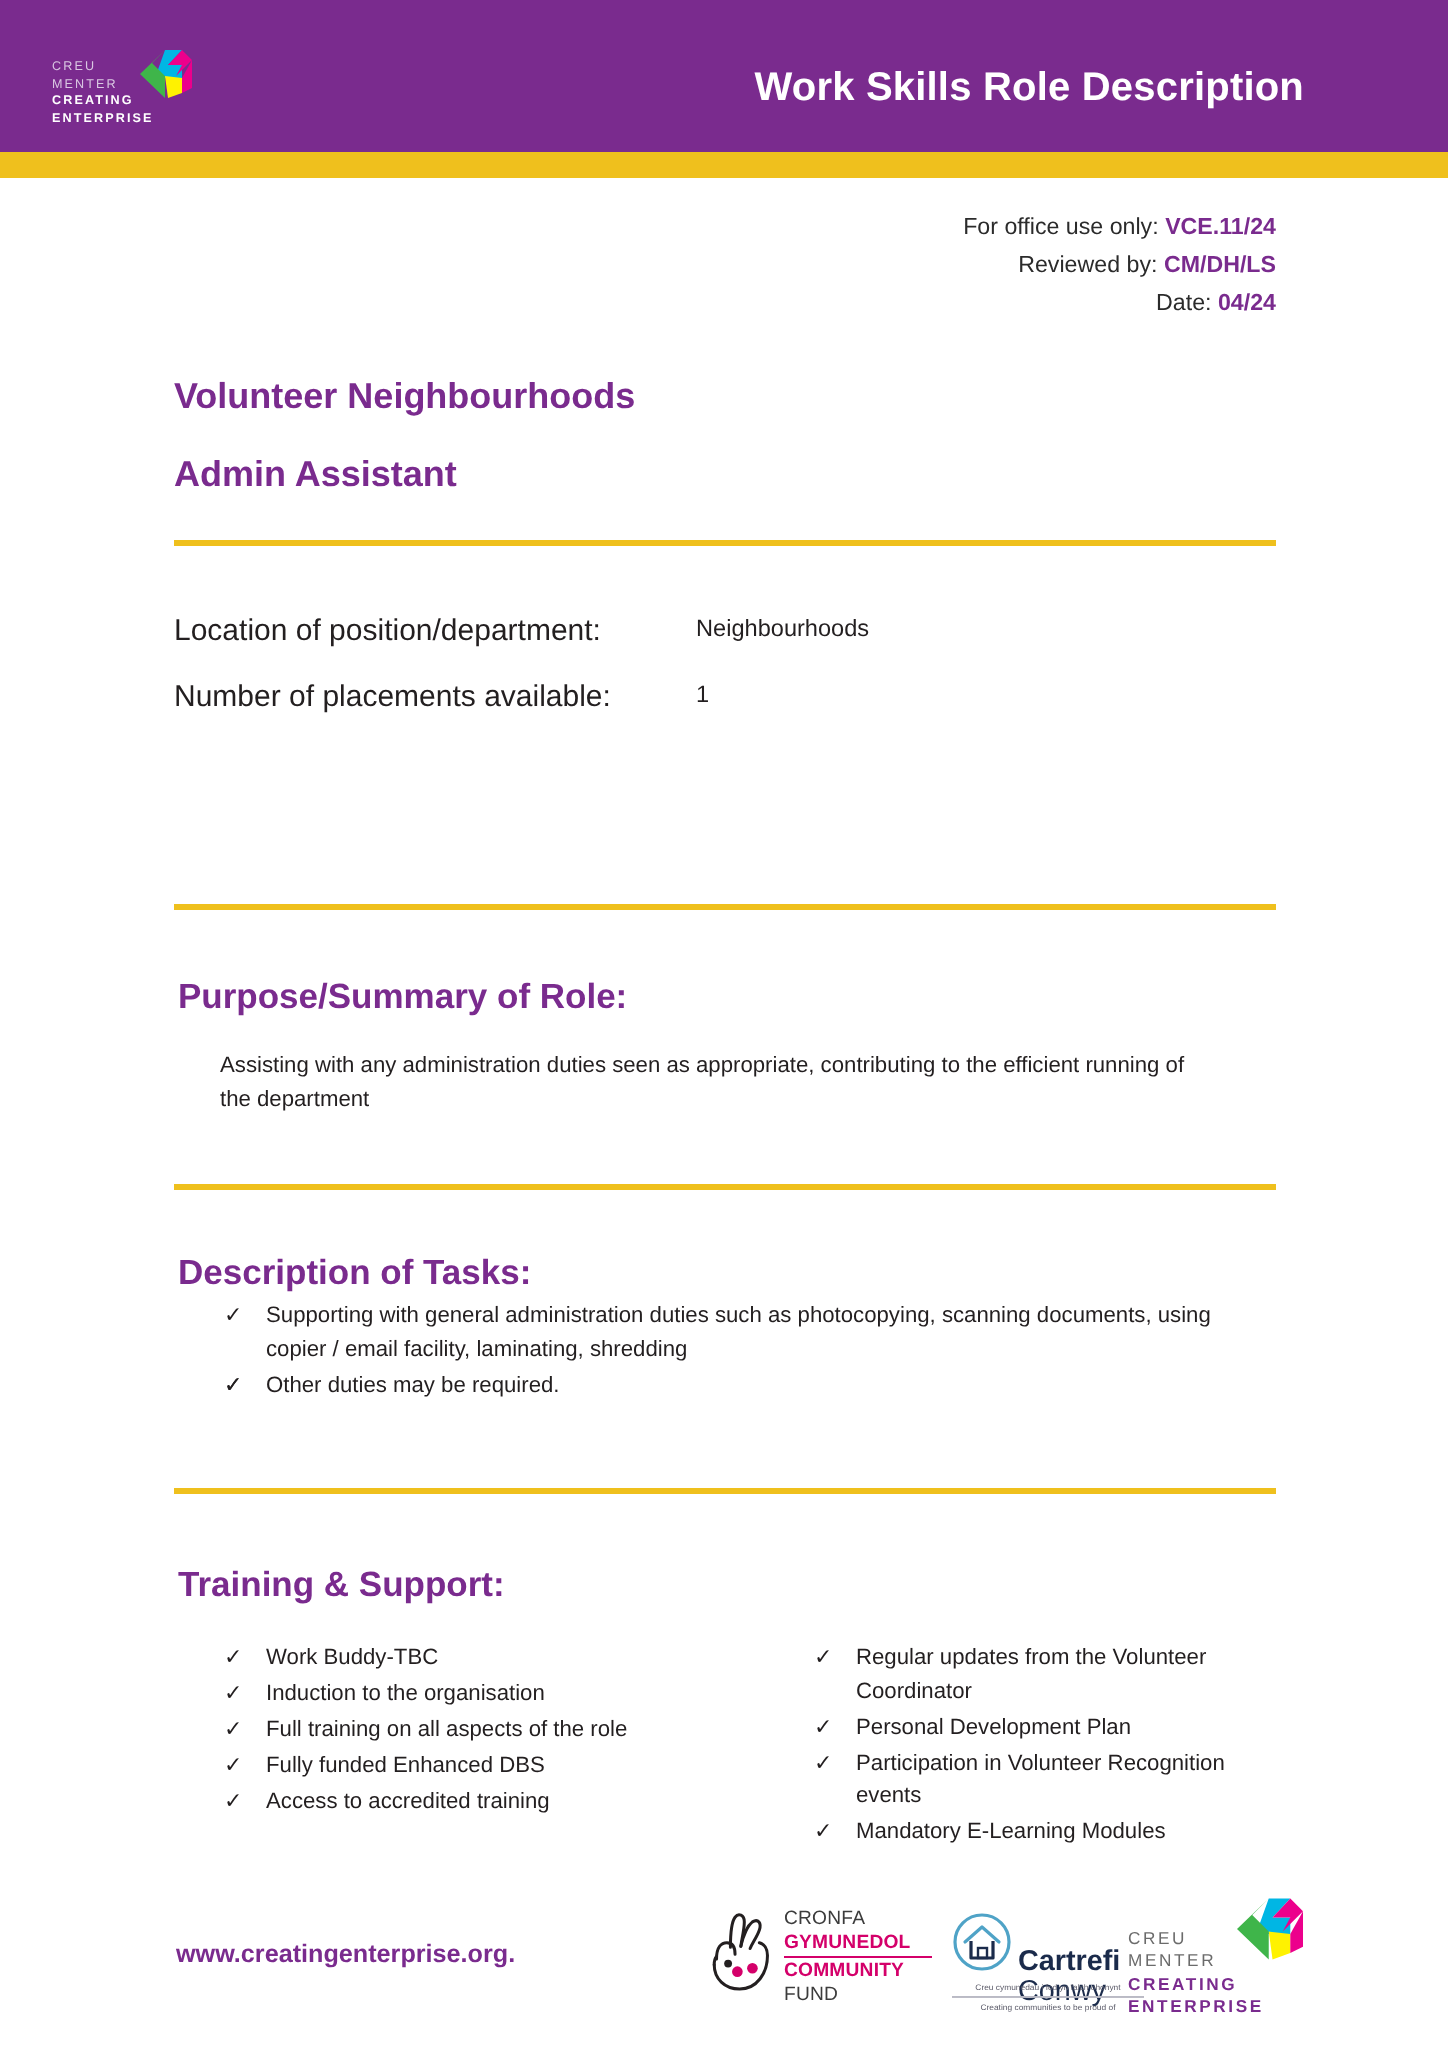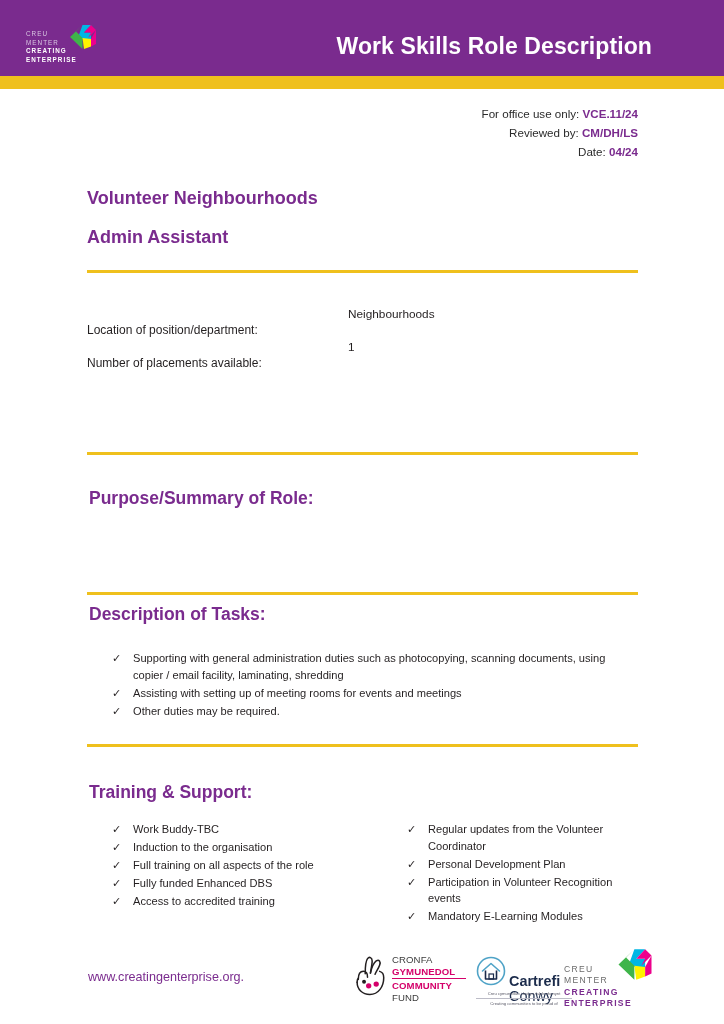--- a/index.html
+++ b/index.html
@@ -32,21 +32,21 @@
     position: absolute;
     left: 0; top: 76px;
     width: 724px;
     height: 13px;
     background: #efc01d;
   }
   .header-title {
     position: absolute;
     right: 72px;
     top: 33px;
-    font-size: 23px;
+    font-size: 20px;
     font-weight: bold;
     color: #ffffff;
     letter-spacing: 0.1px;
     white-space: nowrap;
   }
 
   
   .brand-lockup {
     position: absolute;
     left: 26px;
@@ -127,22 +127,22 @@
     top: 307px;
     width: 560px;
   }
   .field-row {
     position: relative;
     height: 32.5px;
   }
   .field-label {
     position: absolute;
     left: 0;
-    top: 16px;
-    font-size: 12px;
+    top: 0;
+    font-size: 15px;
     color: #231f20;
     white-space: nowrap;
   }
   .field-value {
     position: absolute;
     left: 261px;
     top: 0;
     font-size: 11.8px;
     color: #231f20;
     white-space: nowrap;
@@ -151,21 +151,21 @@
   
   .section-head {
     position: absolute;
     left: 89px;
     font-size: 17.5px;
     font-weight: bold;
     color: #7a2b8e;
     white-space: nowrap;
   }
   .sh-purpose  { top: 488px; }
-  .sh-tasks    { top: 604px; }
+  .sh-tasks    { top: 626px; }
   .sh-training { top: 782px; }
 
   .purpose-body {
     position: absolute;
     left: 110px;
     top: 525px;
     width: 495px;
     font-size: 11.1px;
     color: #231f20;
     line-height: 17px;
@@ -211,21 +211,21 @@
     top: 821px;
     width: 245px;
   }
 
   
   .footer-url {
     position: absolute;
     left: 88px;
     top: 970px;
     font-size: 12.6px;
-    font-weight: normal;
+    font-weight: bold;
     color: #7a2b8e;
     white-space: nowrap;
   }
   .footer-logos {
     position: absolute;
     left: 352px;
     top: 944px;
     height: 72px;
     width: 300px;
   }
@@ -336,32 +336,32 @@
     </div>
     <div class="field-row">
       <span class="field-label">Number of placements available:</span>
       <span class="field-value">1</span>
     </div>
   </div>
 
   <div class="divider d2"></div>
 
   <div class="section-head sh-purpose">Purpose/Summary of Role:</div>
+  <div class="purpose-body">Assisting with any administration duties seen as appropriate, contributing to the efficient running of the department</div>
 
   <div class="divider d3"></div>
 
   <div class="section-head sh-tasks">Description of Tasks:</div>
   <ul class="chk-list tasks-list">
     <li>
       <span class="tick">✓</span>
       <span>Supporting with general administration duties such as photocopying, scanning documents, using copier / email facility, laminating, shredding</span>
     </li>
     <li>
       <span class="tick">✓</span>
-      <span>Assisting with setting up of meeting rooms for events and meetings</span>
     </li>
     <li>
       <span class="tick">✓</span>
       <span>Other duties may be required.</span>
     </li>
   </ul>
 
   <div class="divider d4"></div>
 
   <div class="section-head sh-training">Training &amp; Support:</div>

